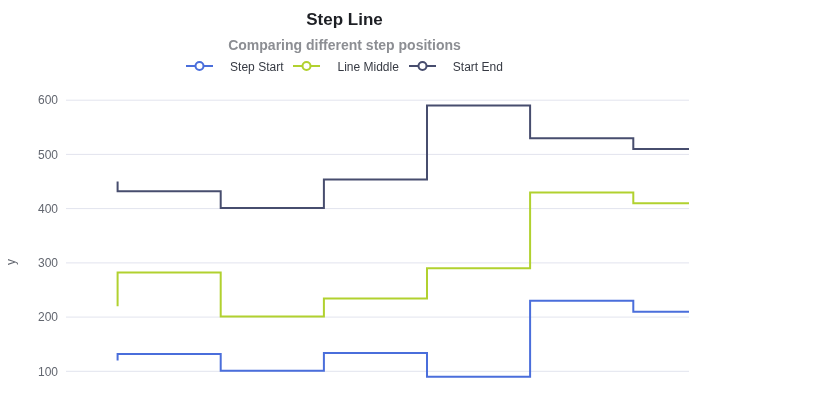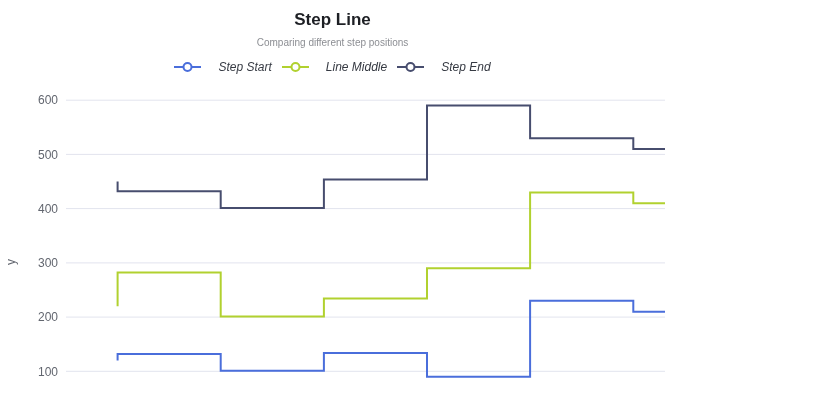--- a/index.html
+++ b/index.html
@@ -3,55 +3,54 @@
 <meta charset="utf-8">
 <style>
   html, body { margin: 0; padding: 0; background: #ffffff; }
   .canvas {
     position: relative;
     width: 665px;
     height: 420px;
     background: #ffffff;
     overflow: hidden;
     font-family: "Liberation Sans", sans-serif;
+    padding-left: 24px;
   }
   .chart-title {
     position: absolute;
     top: 10px; left: 0; right: 0;
     text-align: center;
     font-size: 17px;
     font-weight: 700;
     color: #1d1f24;
   }
   .chart-subtitle {
     position: absolute;
     top: 37px; left: 0; right: 0;
     text-align: center;
-    font-size: 10px;
-    font-weight: 400;
+    font-size: 14px;
+    font-weight: 700;
     color: #8c8e93;
   }
   .legend {
     position: absolute;
     top: 59px; left: 0; right: 0;
     height: 16px;
     display: flex;
     justify-content: center;
     align-items: center;
     gap: 10px;
   }
   .legend-item {
     display: inline-flex;
-    align-items: center;
     gap: 17px;
     cursor: pointer;
     font-size: 12px;
     color: #363a43;
     user-select: none;
-    font-style: italic;
   }
   .plot-svg {
     position: absolute;
     top: 0; left: 0;
   }
   .tick-label {
     font-size: 12px;
     fill: #62666f;
   }
   .axis-name {
@@ -78,21 +77,21 @@
           <line x1="0" x2="27" y1="6" y2="6" stroke="#b1d12f" stroke-width="2"></line>
           <circle cx="13.5" cy="6" r="4" fill="#ffffff" stroke="#b1d12f" stroke-width="2"></circle>
         </svg>
         <span>Line Middle</span>
       </span>
       <span class="legend-item">
         <svg width="27" height="12">
           <line x1="0" x2="27" y1="6" y2="6" stroke="#474d6e" stroke-width="2"></line>
           <circle cx="13.5" cy="6" r="4" fill="#ffffff" stroke="#474d6e" stroke-width="2"></circle>
         </svg>
-        <span>Step End</span>
+        <span>Start End</span>
       </span>
     </div>
   <svg class="plot-svg" width="821" height="420" viewBox="0 0 821 420" id="plot">
       <line x1="66" x2="788" y1="371.3" y2="371.3" stroke="#e2e4ee" stroke-width="1"></line>
       <text x="58" y="375.5" text-anchor="end" class="tick-label">100</text>
       <line x1="66" x2="788" y1="317.1" y2="317.1" stroke="#e2e4ee" stroke-width="1"></line>
       <text x="58" y="321.3" text-anchor="end" class="tick-label">200</text>
       <line x1="66" x2="788" y1="262.9" y2="262.9" stroke="#e2e4ee" stroke-width="1"></line>
       <text x="58" y="267.1" text-anchor="end" class="tick-label">300</text>
       <line x1="66" x2="788" y1="208.6" y2="208.6" stroke="#e2e4ee" stroke-width="1"></line>

